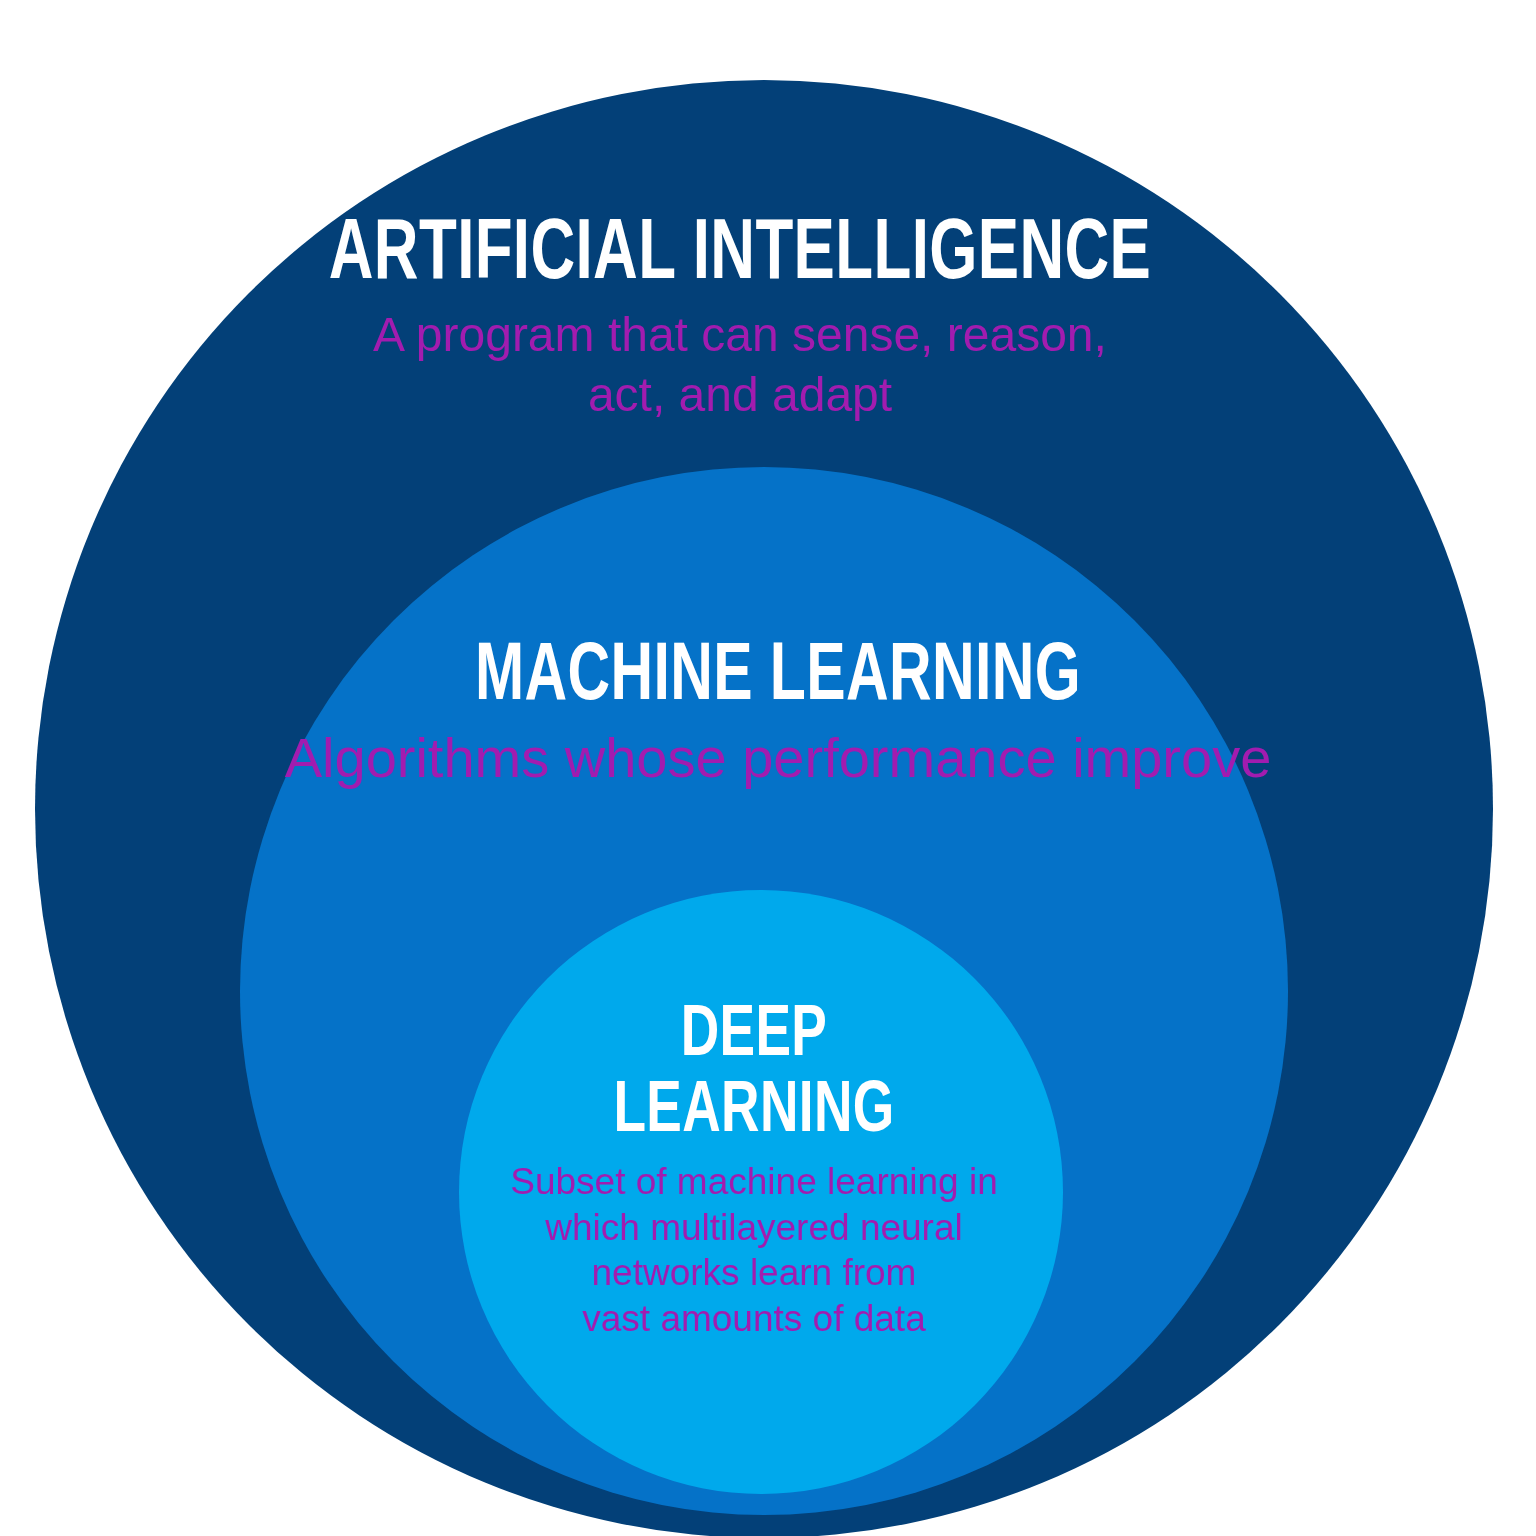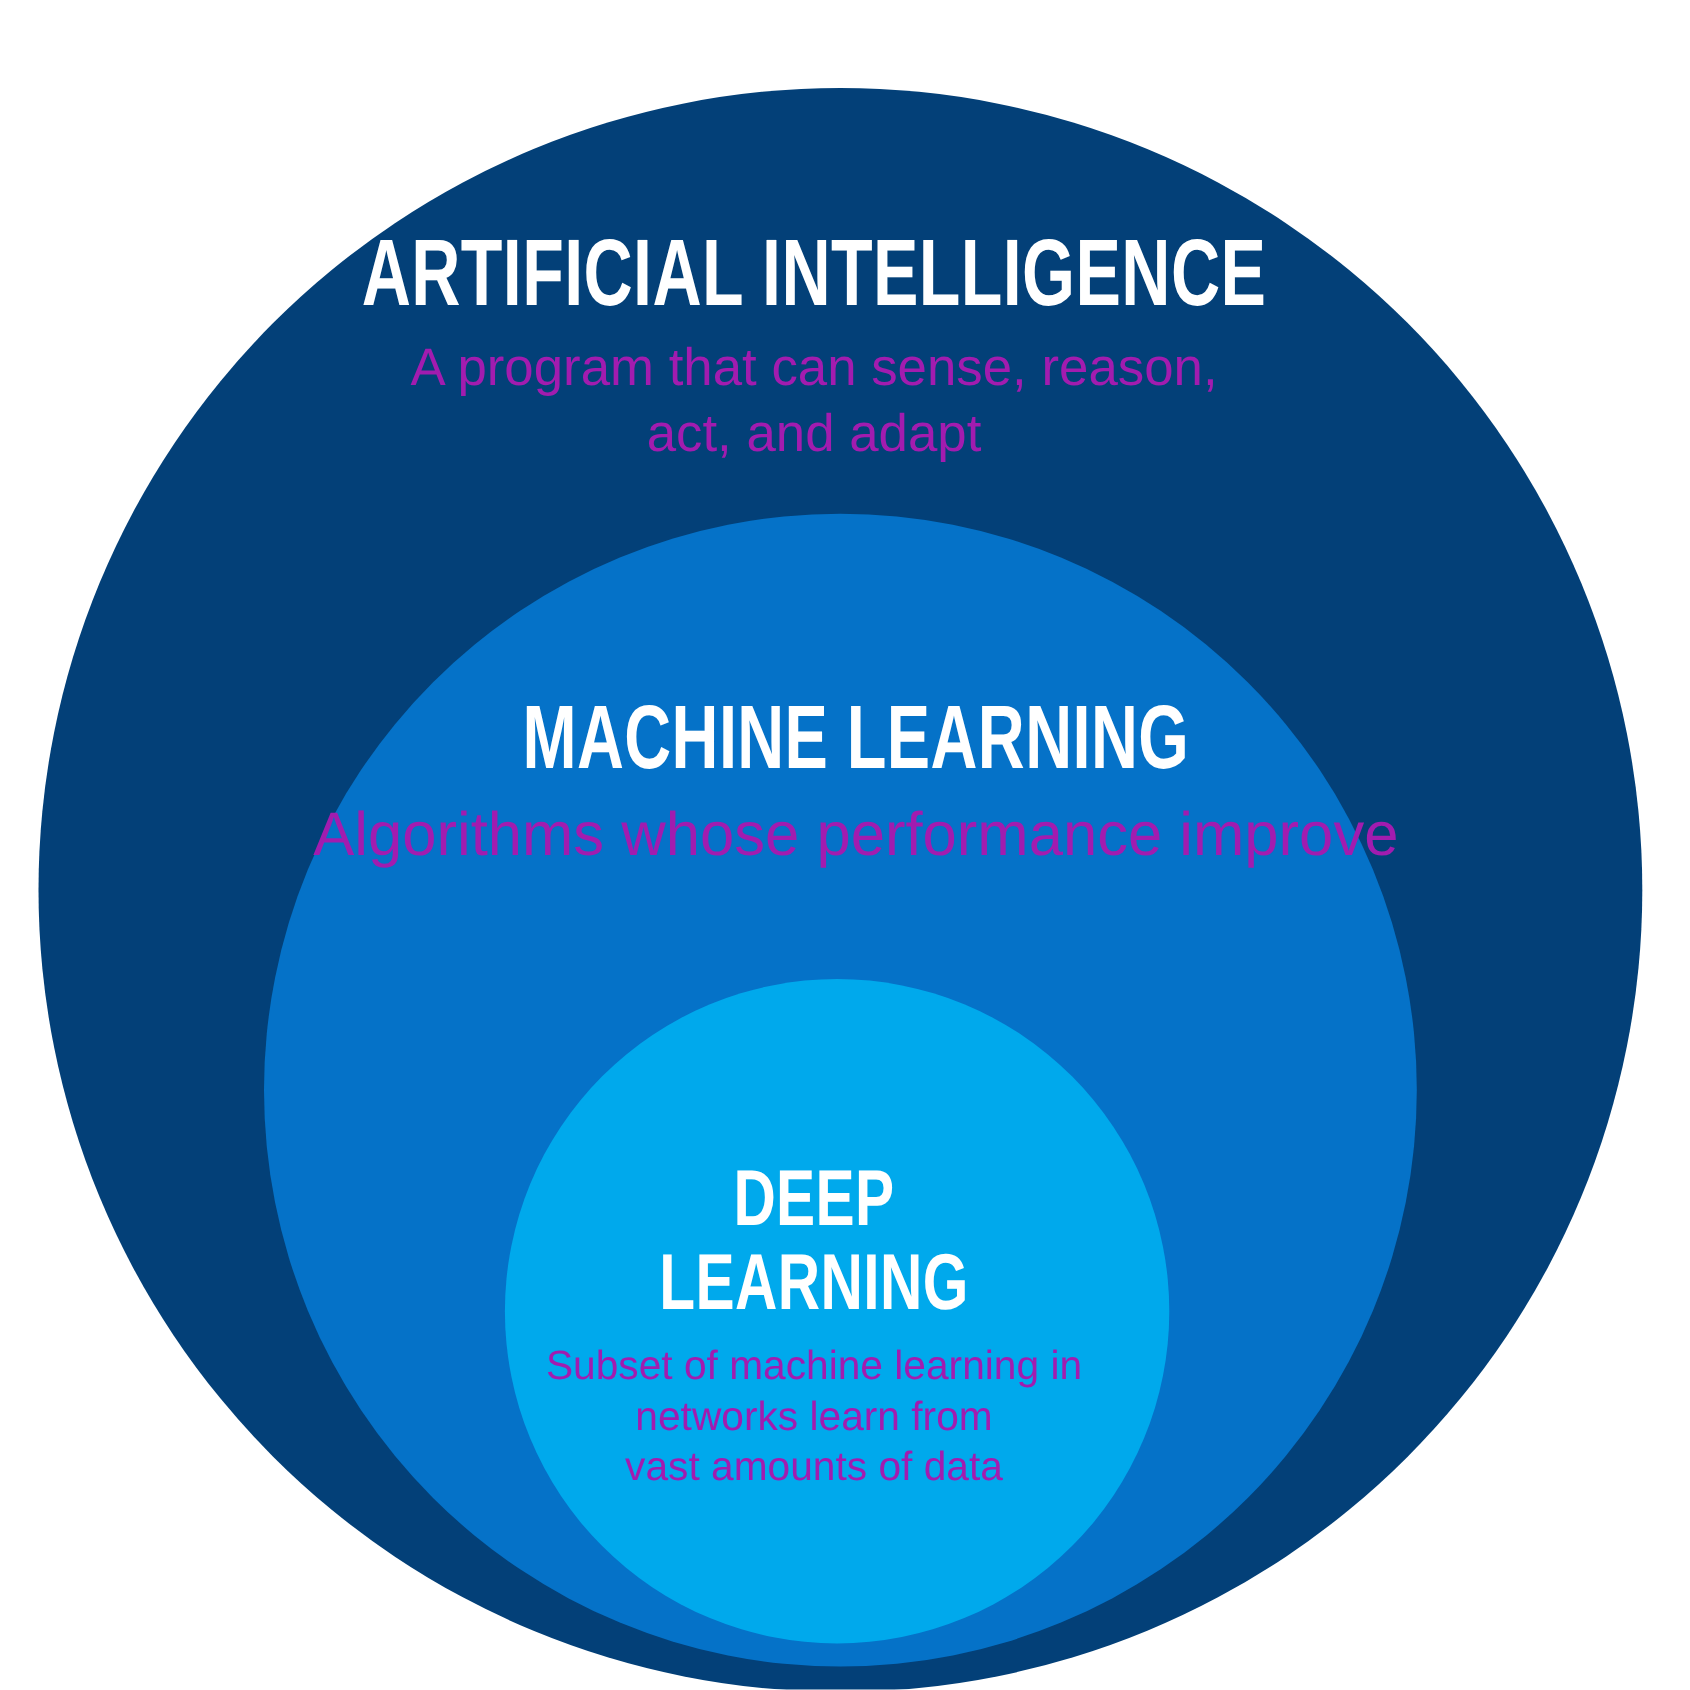--- a/index.html
+++ b/index.html
@@ -94,21 +94,21 @@
   
   .ml-text { top: 630px; padding-left: 38px; }
   .ml-text .heading { font-size: 82px; }
   .ml-text .desc {
     font-size: 56px;
     line-height: 1.3;
     margin-top: 10px;
   }
 
   
-  .dl-text { top: 1052px; }
+  .dl-text { top: 992px; padding-left: 14px; }
   .dl-text .heading {
     font-size: 72px;
     line-height: 1.06;
     white-space: normal;
     transform: scaleX(0.74);
   }
   .dl-text .desc {
     font-size: 37px;
     line-height: 1.24;
     margin-top: 14px;
@@ -140,18 +140,19 @@
     </div>
   </div>
 
   <div class="text-block dl-text">
     <div class="heading">
       <div>DEEP</div>
       <div>LEARNING</div>
     </div>
     <div class="desc">
       <div>Subset of machine learning in</div>
+      <div>which multilayered neural</div>
       <div>networks learn from</div>
       <div>vast amounts of data</div>
     </div>
   </div>
 
 </div>
 
 </body></html>

